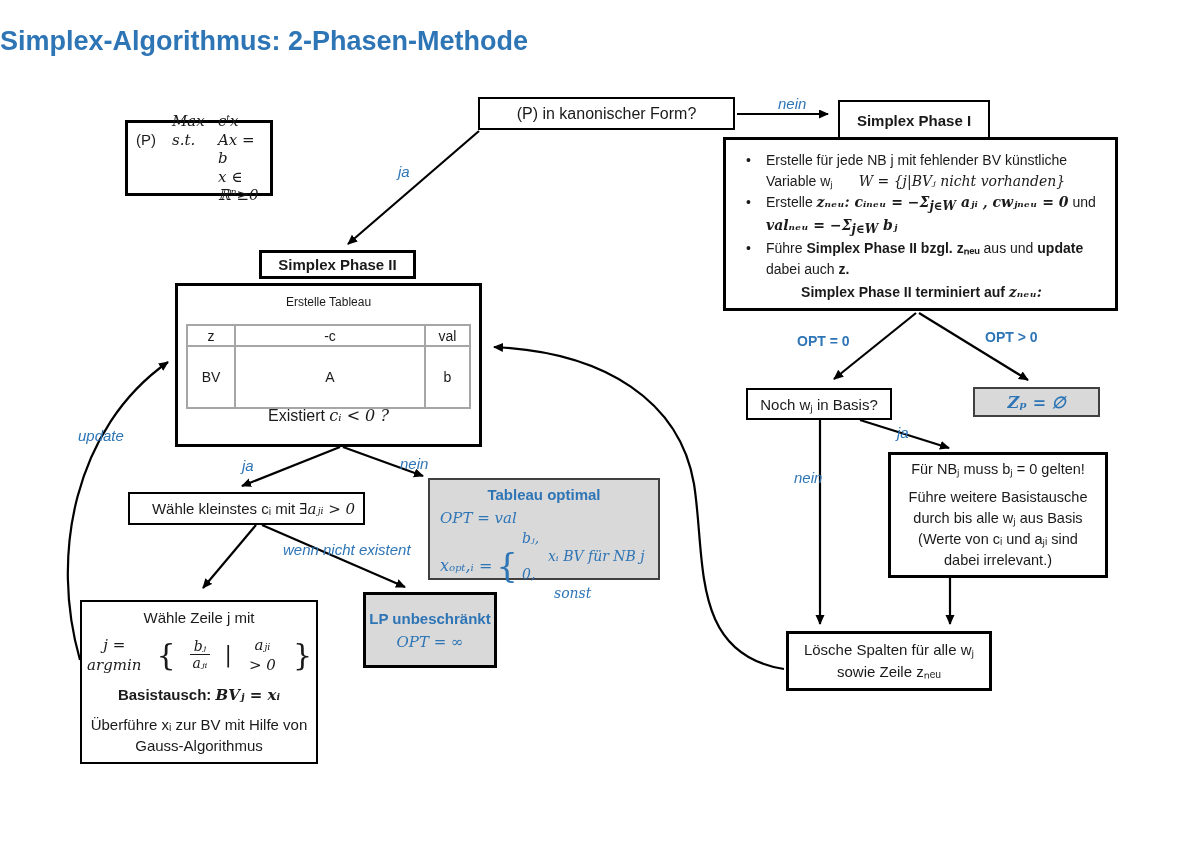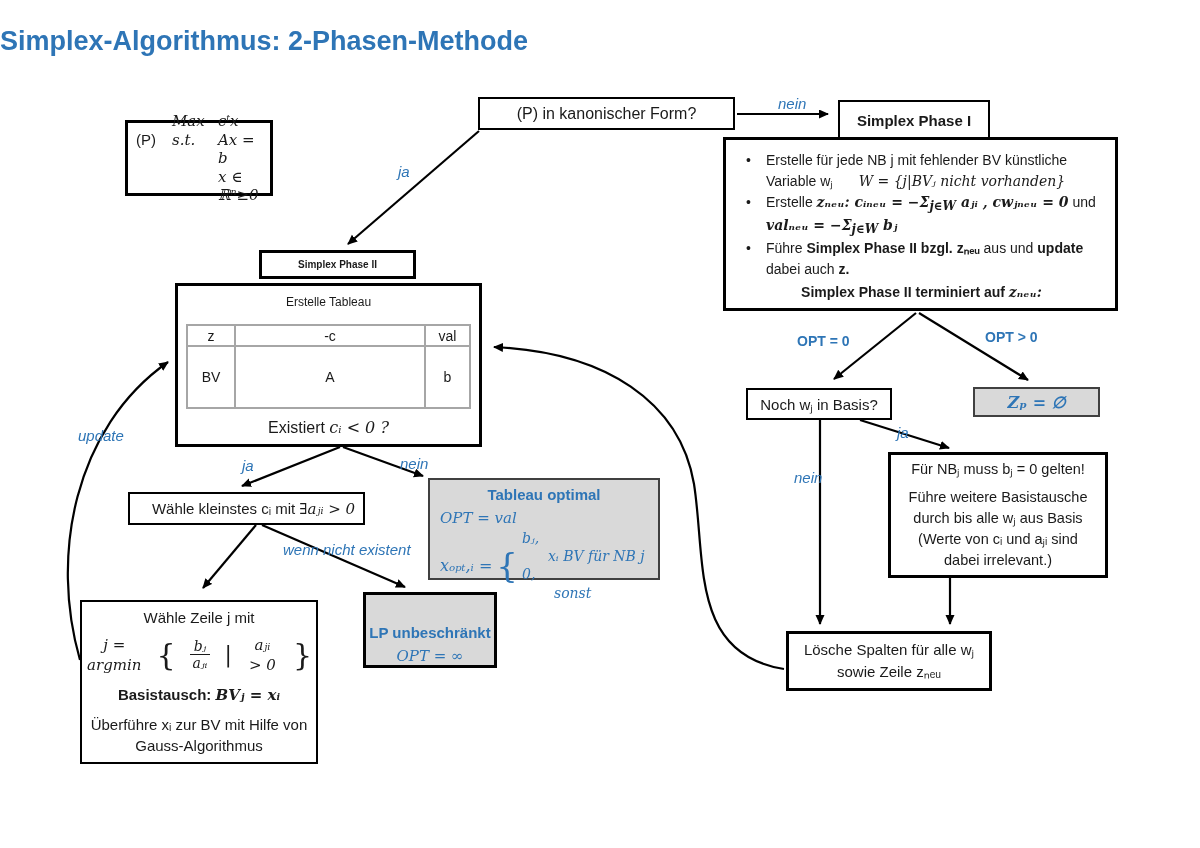--- a/index.html
+++ b/index.html
@@ -25,38 +25,38 @@
   .bullet::before{content:"\2022";position:absolute;left:6px;top:0;}
   .gap{display:inline-block;width:26px;}
   .sumsub{font-size:12px;vertical-align:-3px;letter-spacing:0;}
   #p1foot{text-align:center;font-weight:bold;margin-top:2px;}
   
   #tableau{left:175px;top:283px;width:307px;height:164px;border:3px solid #000;background:#fff;}
   #tableau .create{text-align:center;font-size:12px;margin-top:9px;}
   #ttable{position:absolute;left:8px;top:38px;width:283px;height:83px;display:grid;
     grid-template-columns:48px 1fr 45px;grid-template-rows:21px 62px;border:1px solid #a6a6a6;}
   #ttable > div{border:1px solid #a6a6a6;display:flex;align-items:center;justify-content:center;font-size:14px;}
-  #tableau .quest{position:absolute;left:0;right:0;top:132px;text-align:center;font-size:16px;}
+  #tableau .quest{position:absolute;left:0;right:0;top:120px;text-align:center;font-size:16px;}
   
   #tabopt{left:428px;top:478px;width:232px;height:102px;padding:6px 10px;text-align:left;color:#2e75b6;}
   #tabopt .t{text-align:center;font-weight:bold;font-size:15px;margin-bottom:6px;}
   #tabopt .f{font-size:15px;}
   .cases{display:flex;align-items:center;gap:4px;margin-top:2px;}
   .cases .brace{font-size:34px;font-weight:300;line-height:0.9;font-family:"DejaVu Serif",serif;font-style:normal;}
   .cases .rows{display:flex;flex-direction:column;font-size:14px;line-height:1.3;}
   .cases .rows span{display:block;}
   .cases .rows .cond{display:inline-block;margin-left:26px;}
-  #lpbox{left:363px;top:592px;width:134px;height:76px;border:3px solid #000;flex-direction:column;gap:6px;justify-content:flex-end;}
+  #lpbox{left:363px;top:592px;width:134px;height:76px;border:3px solid #000;flex-direction:column;gap:6px;}
   #lpbox .t{font-weight:bold;font-size:15px;color:#2e75b6;}
   #lpbox .f{font-size:15px;color:#2e75b6;}
   #zpbox{left:973px;top:387px;width:127px;height:30px;font-size:16px;color:#2e75b6;}
   
   #canon{left:478px;top:97px;width:257px;height:33px;font-size:16px;}
   #p1title{left:838px;top:100px;width:152px;height:40px;font-weight:bold;font-size:15px;}
-  #p2title{left:259px;top:250px;width:157px;height:29px;border:3px solid #000;font-weight:bold;font-size:10px;}
+  #p2title{left:259px;top:250px;width:157px;height:29px;border:3px solid #000;font-weight:bold;font-size:15px;}
   #waehle{left:128px;top:492px;width:237px;height:33px;font-size:15px;padding-left:14px;}
   #noch{left:746px;top:388px;width:146px;height:32px;font-size:15px;}
   #nbrule{left:888px;top:452px;width:220px;height:126px;border:3px solid #000;flex-direction:column;font-size:14.5px;line-height:1.45;padding:6px 4px;}
   #nbrule .sp{margin-bottom:7px;}
   #delete{left:786px;top:631px;width:206px;height:60px;border:3px solid #000;flex-direction:column;font-size:15px;line-height:1.5;}
   
   #chrow{left:80px;top:594px;width:238px;height:164px;flex-direction:column;font-size:15px;padding:8px 4px;line-height:1.35;margin-top:6px;}
   .argmin{display:flex;align-items:center;gap:14px;margin:6px 0 10px 0;font-size:15px;}
   .argmin .brace{font-size:30px;font-weight:300;font-family:"DejaVu Serif",serif;font-style:normal;line-height:0.9;}
   .frac{display:inline-flex;flex-direction:column;align-items:center;line-height:1.15;font-size:14px;}

